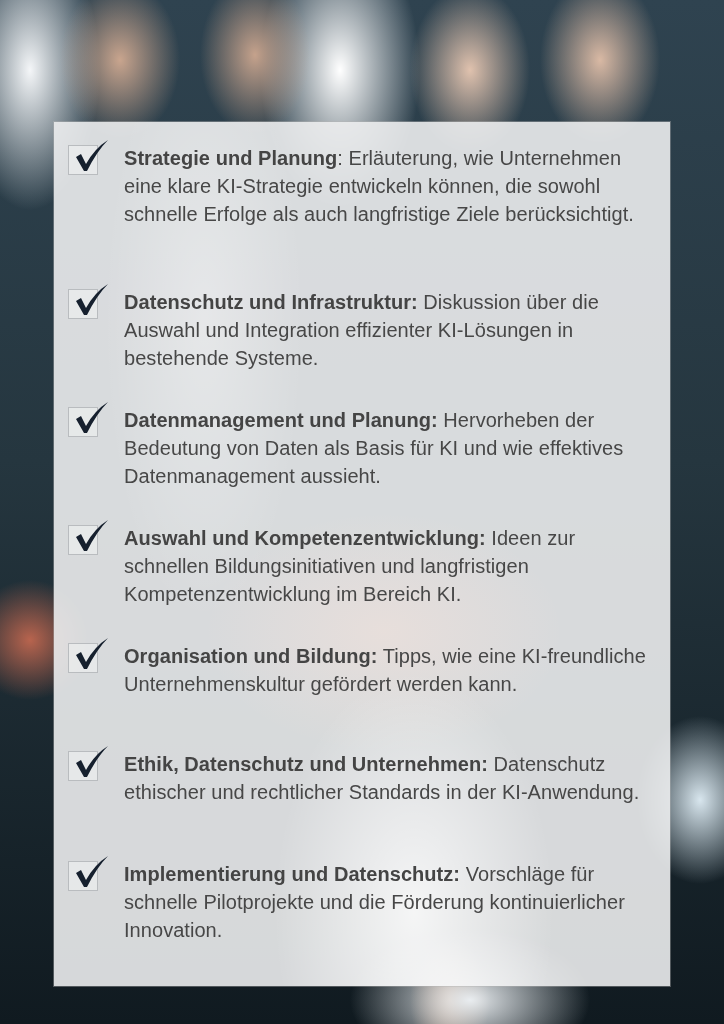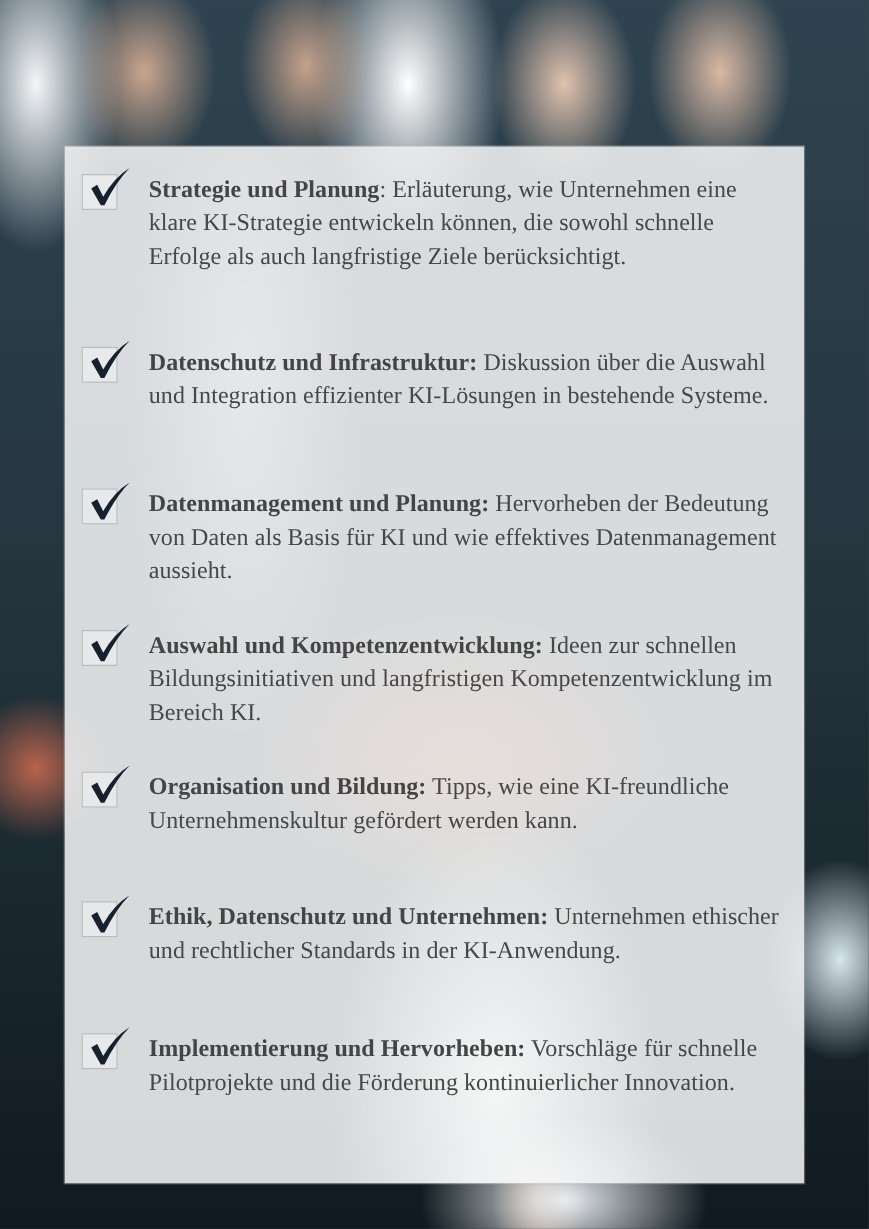--- a/index.html
+++ b/index.html
@@ -73,21 +73,20 @@
       overflow: visible;
     }
     .text {
       position: absolute;
       left: 70px;
       width: 530px;
       font-size: 20px;
       line-height: 28px;
       color: #474747;
       letter-spacing: 0.05px;
-      font-family: Liberation Serif, serif;
     }
     .title {
       font-weight: bold;
       color: #444444;
     }
   </style>
 </head>
 <body>
 
 <div class="bg"></div>
@@ -139,24 +138,24 @@
     </div>
     <div class="text"><span class="title">Organisation und Bildung:</span><span> </span><span>Tipps, wie eine KI-freundliche Unternehmenskultur gefördert werden kann.</span></div>
   </div>
 
   <div class="item" style="top:628px;">
     <div class="checkbox">
       <svg viewBox="0 0 36 34">
           <path d="M3 17 L8 14 L13 24 Q22 8 35 0 Q24 11 14 31 L11 31 Z" fill="#16202e"></path>
         </svg>
     </div>
-    <div class="text"><span class="title">Ethik, Datenschutz und Unternehmen:</span><span> </span><span>Unternehmen ethischer und rechtlicher Standards in der KI-Anwendung.</span></div>
+    <div class="text"><span class="title">Ethik, Datenschutz und Unternehmen:</span><span> </span><span>Datenschutz ethischer und rechtlicher Standards in der KI-Anwendung.</span></div>
   </div>
 
   <div class="item" style="top:738px;">
     <div class="checkbox">
       <svg viewBox="0 0 36 34">
           <path d="M3 17 L8 14 L13 24 Q22 8 35 0 Q24 11 14 31 L11 31 Z" fill="#16202e"></path>
         </svg>
     </div>
-    <div class="text"><span class="title">Implementierung und Hervorheben:</span><span> </span><span>Vorschläge für schnelle Pilotprojekte und die Förderung kontinuierlicher Innovation.</span></div>
+    <div class="text"><span class="title">Implementierung und Datenschutz:</span><span> </span><span>Vorschläge für schnelle Pilotprojekte und die Förderung kontinuierlicher Innovation.</span></div>
   </div>
 </div>
 
 </body></html>

